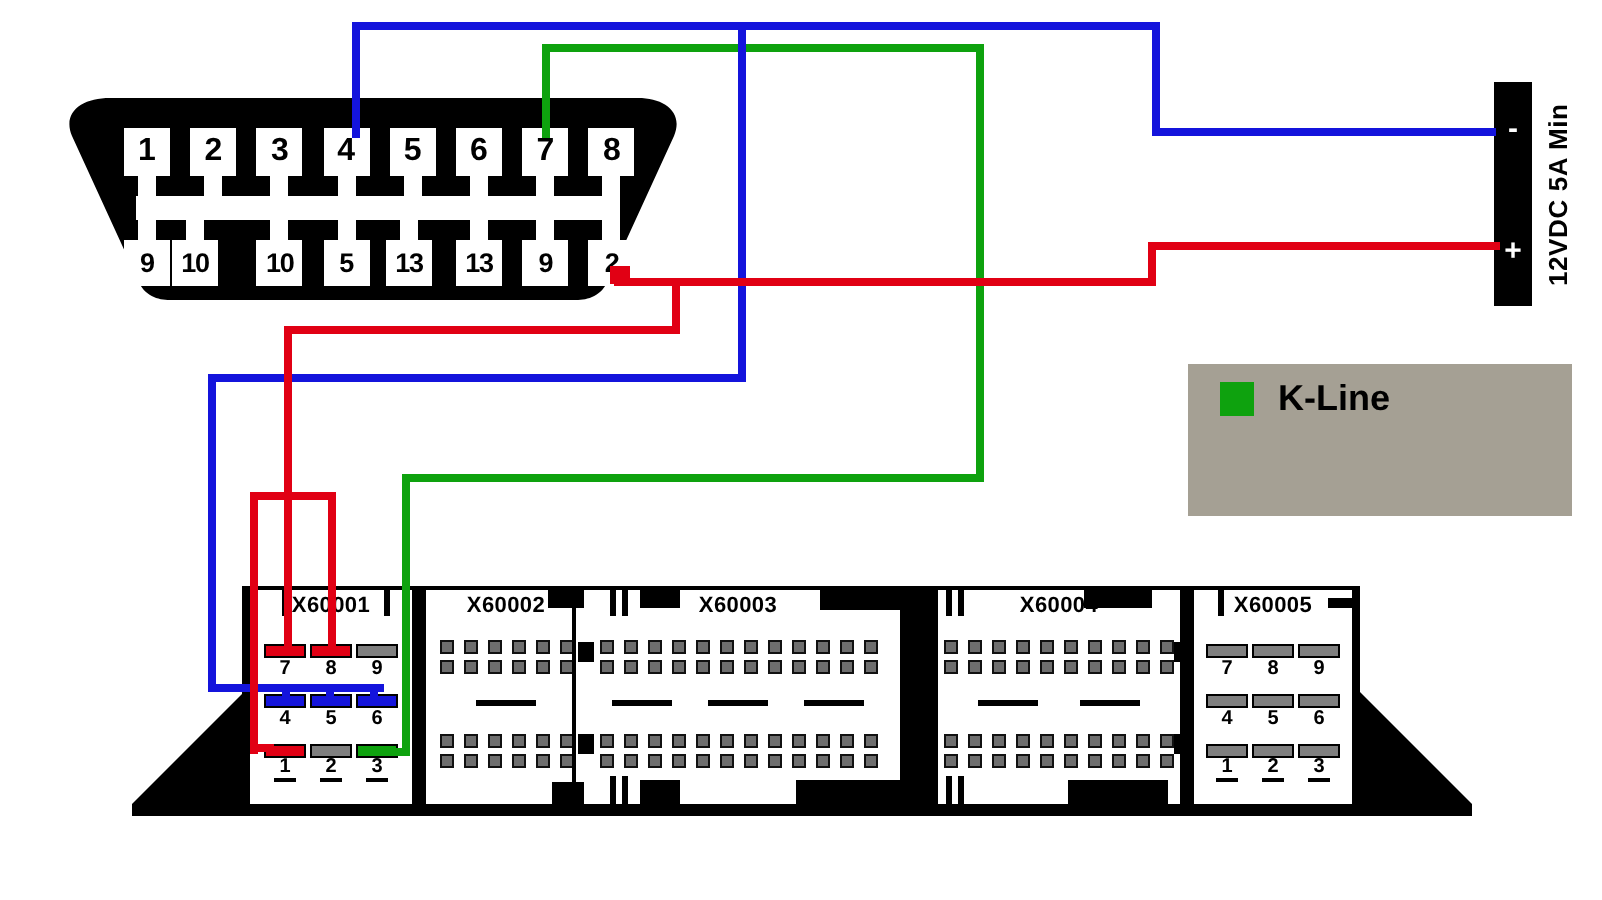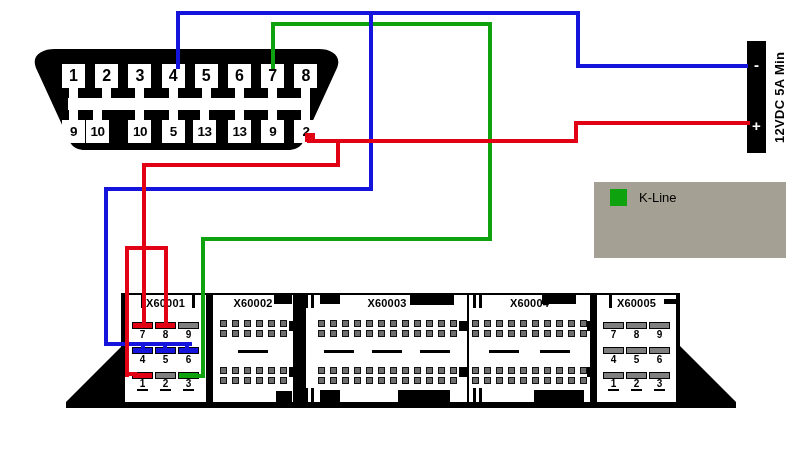--- a/index.html
+++ b/index.html
@@ -26,21 +26,21 @@
   .bpos{bottom:20px;}
   .battery-label{position:absolute;left:766px;top:41px;width:26px;height:112px;z-index:2;
          display:flex;align-items:center;justify-content:center;writing-mode:vertical-rl;
          transform:rotate(180deg);font-weight:bold;font-size:13px;letter-spacing:.3px;}
 
   
   .legend{position:absolute;left:594px;top:182px;width:192px;height:76px;z-index:2;
           display:flex;flex-direction:column;gap:6px;padding:7px 0 0 16px;box-sizing:border-box;}
   .lrow{display:flex;align-items:center;gap:12px;}
   .lsw{width:17px;height:17px;flex:0 0 17px;}
-  .llabel{font-size:13px;font-weight:normal;white-space:nowrap;}
+  .llabel{font-size:18px;font-weight:bold;white-space:nowrap;}
 
   
   .ecu{position:absolute;left:0;top:0;width:801px;height:450px;z-index:1;}
   .ecu-bg{position:absolute;left:121px;top:293px;width:559px;height:113px;background:#000;}
   .ecu-trap{position:absolute;left:66px;top:345px;width:670px;height:63px;background:#000;
             clip-path:polygon(57px 0,613px 0,670px 57px,670px 63px,0 63px,0 57px);}
   .cbox{position:absolute;top:293px;height:111px;background:#fff;border:2px solid #000;
         box-sizing:border-box;}
   .ctitle{margin-top:2px;text-align:center;font-size:11px;font-weight:bold;height:13px;
           line-height:13px;letter-spacing:.2px;}
@@ -192,21 +192,21 @@
           <div class="drow">
             <div class="dot"></div>
             <div class="dot"></div>
             <div class="dot"></div>
             <div class="dot"></div>
             <div class="dot"></div>
             <div class="dot"></div>
           </div>
         </div>
       </div>
-    <div class="cbox" id="conn2" style="left:304px;width:166px">
+    <div class="cbox" id="conn2" style="left:286px;width:166px">
         <div class="ctitle">X60003</div>
         <div class="dots g1">
           <div class="drow">
             <div class="dot"></div>
             <div class="dot"></div>
             <div class="dot"></div>
             <div class="dot"></div>
             <div class="dot"></div>
             <div class="dot"></div>
             <div class="dot"></div>

